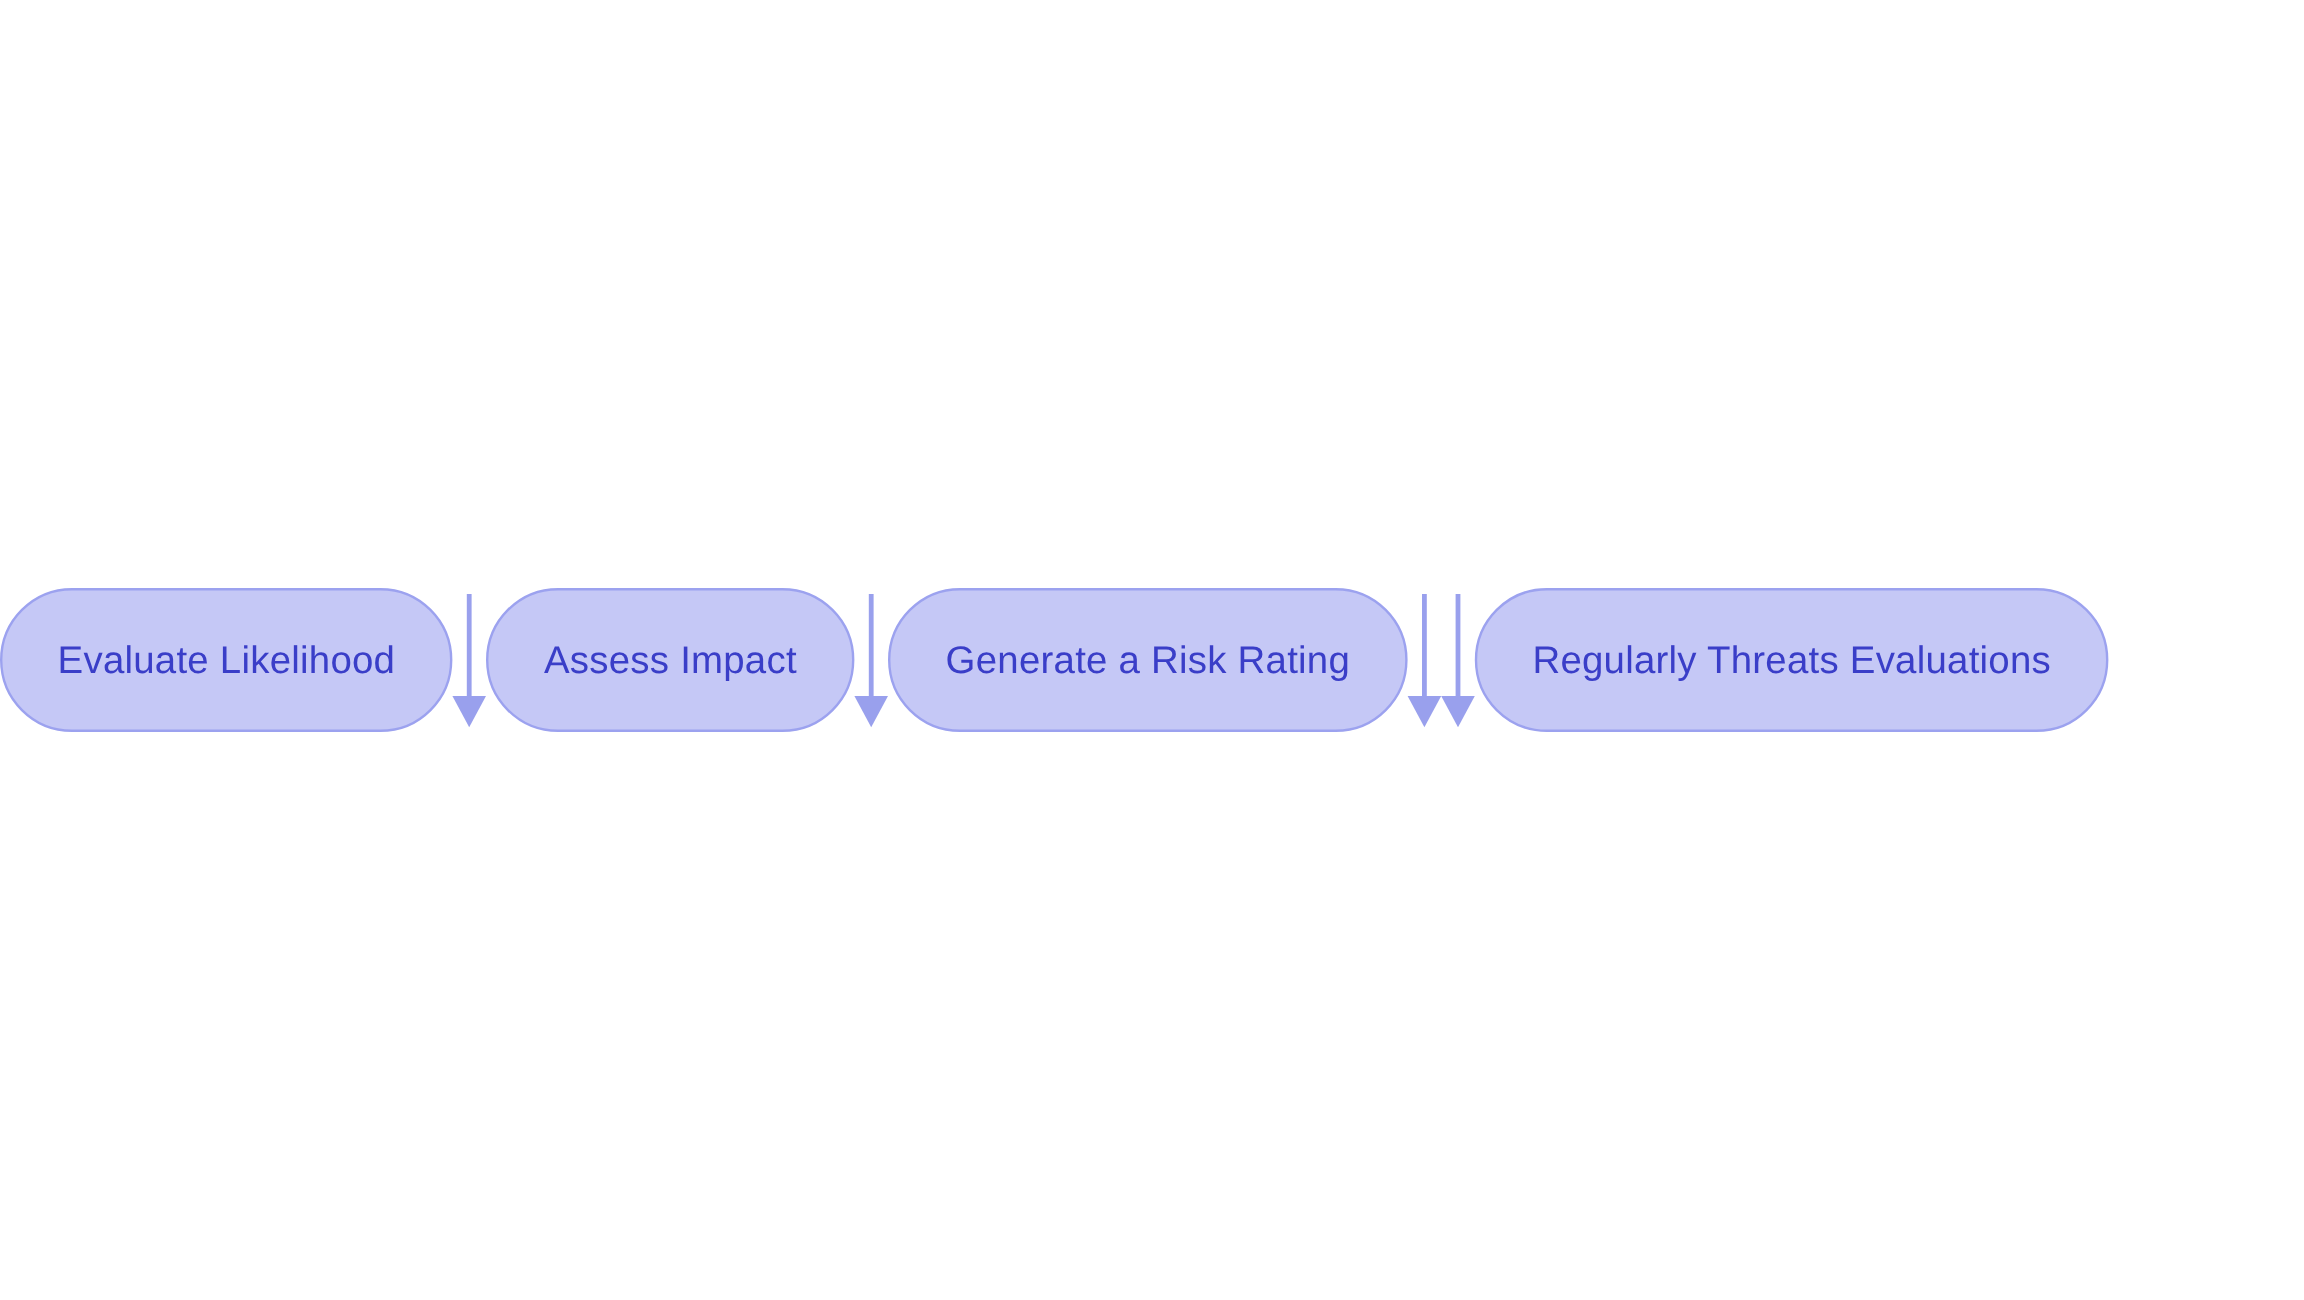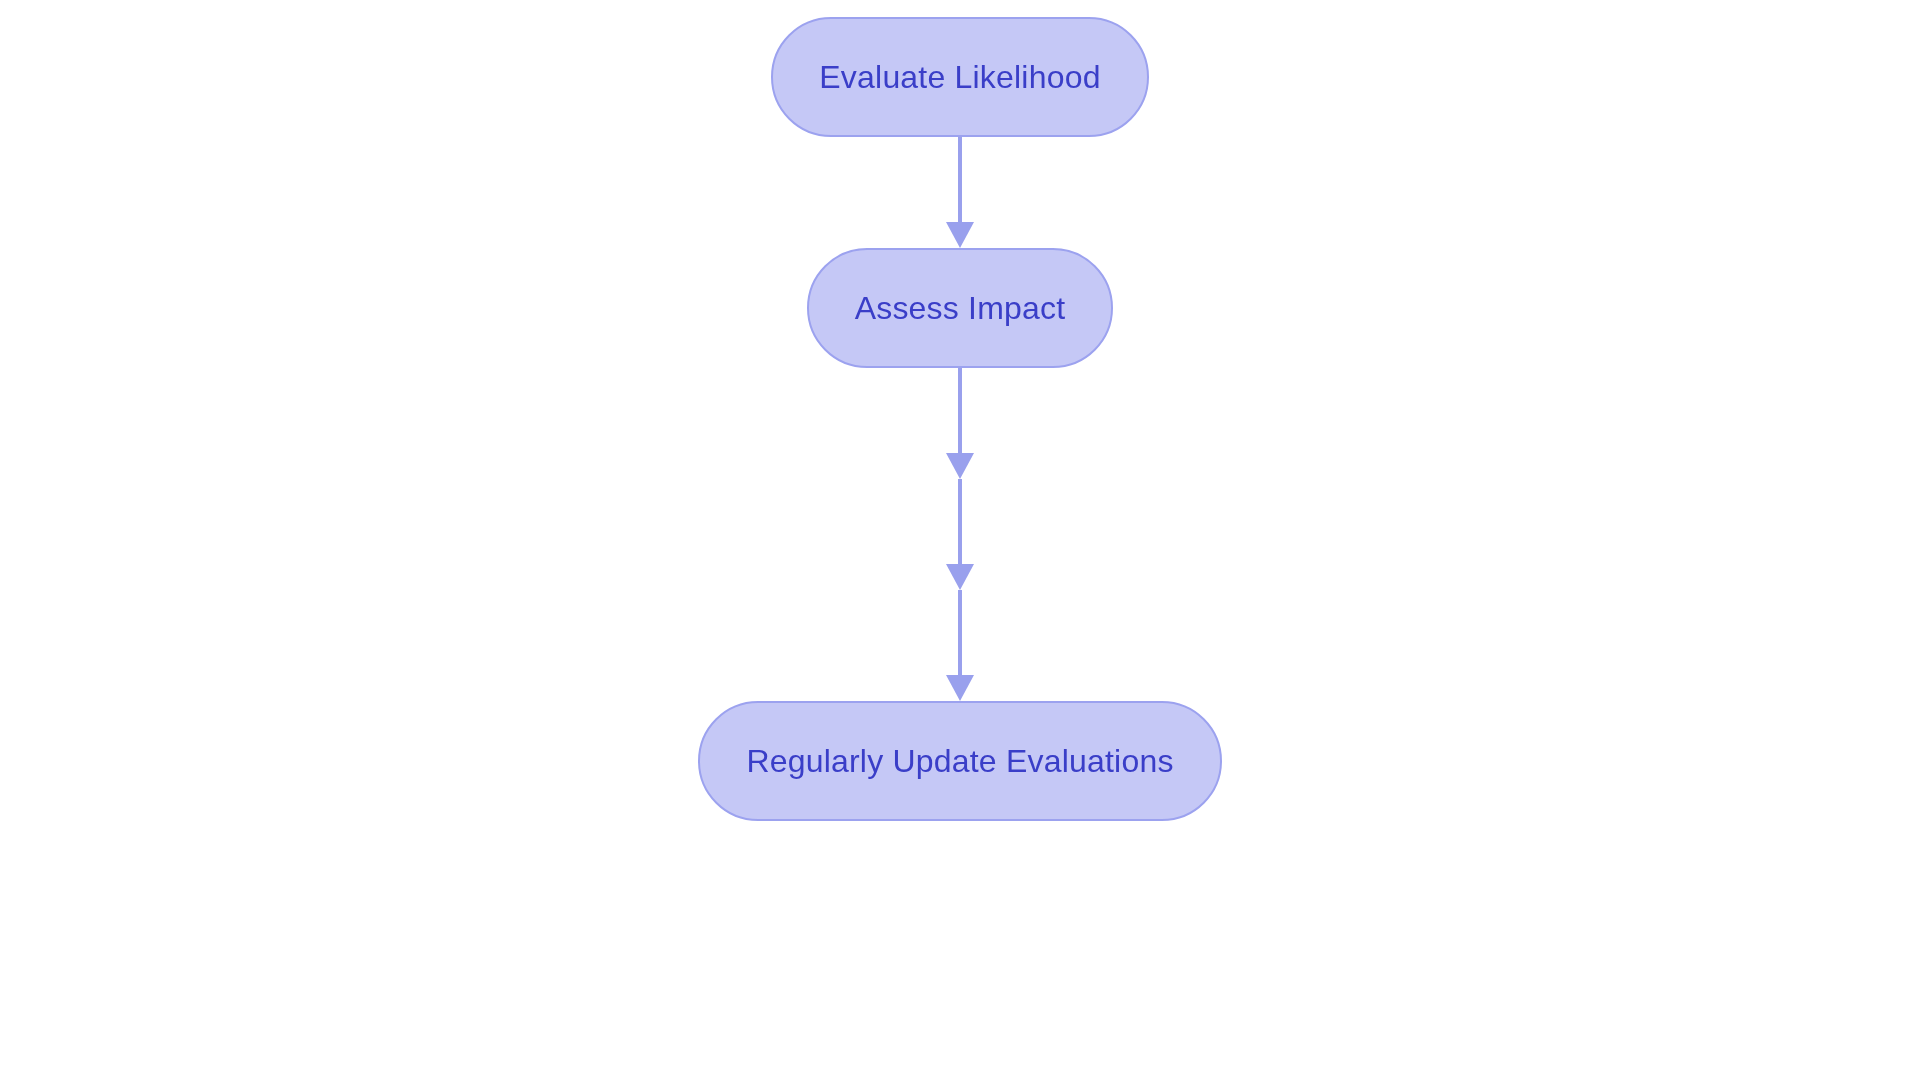--- a/index.html
+++ b/index.html
@@ -7,21 +7,20 @@
     padding: 0;
     background: #ffffff;
     font-family: "Liberation Sans", sans-serif;
   }
   .canvas {
     position: relative;
     width: 1920px;
     height: 1083px;
     background: #ffffff;
     display: flex;
-    flex-direction: column;
     align-items: center;
     padding-top: 17px;
     box-sizing: border-box;
     overflow: hidden;
   }
   .flow-node {
     flex: 0 0 auto;
     height: 120px;
     min-width: 280px;
     border-radius: 60px;
@@ -77,29 +76,32 @@
 
   <div class="flow-node">
     <span class="label">Assess Impact</span>
   </div>
 
   <div class="connector">
     <div class="line"></div>
     <div class="arrowhead"></div>
   </div>
 
+  <div class="flow-node">
+    <span class="label">Generate a Risk Rating</span>
+  </div>
 
   <div class="connector">
     <div class="line"></div>
     <div class="arrowhead"></div>
   </div>
 
 
   <div class="connector">
     <div class="line"></div>
     <div class="arrowhead"></div>
   </div>
 
   <div class="flow-node">
-    <span class="label">Regularly Update Evaluations</span>
+    <span class="label">Regularly Threats Evaluations</span>
   </div>
 
 </div>
 
 </body></html>

